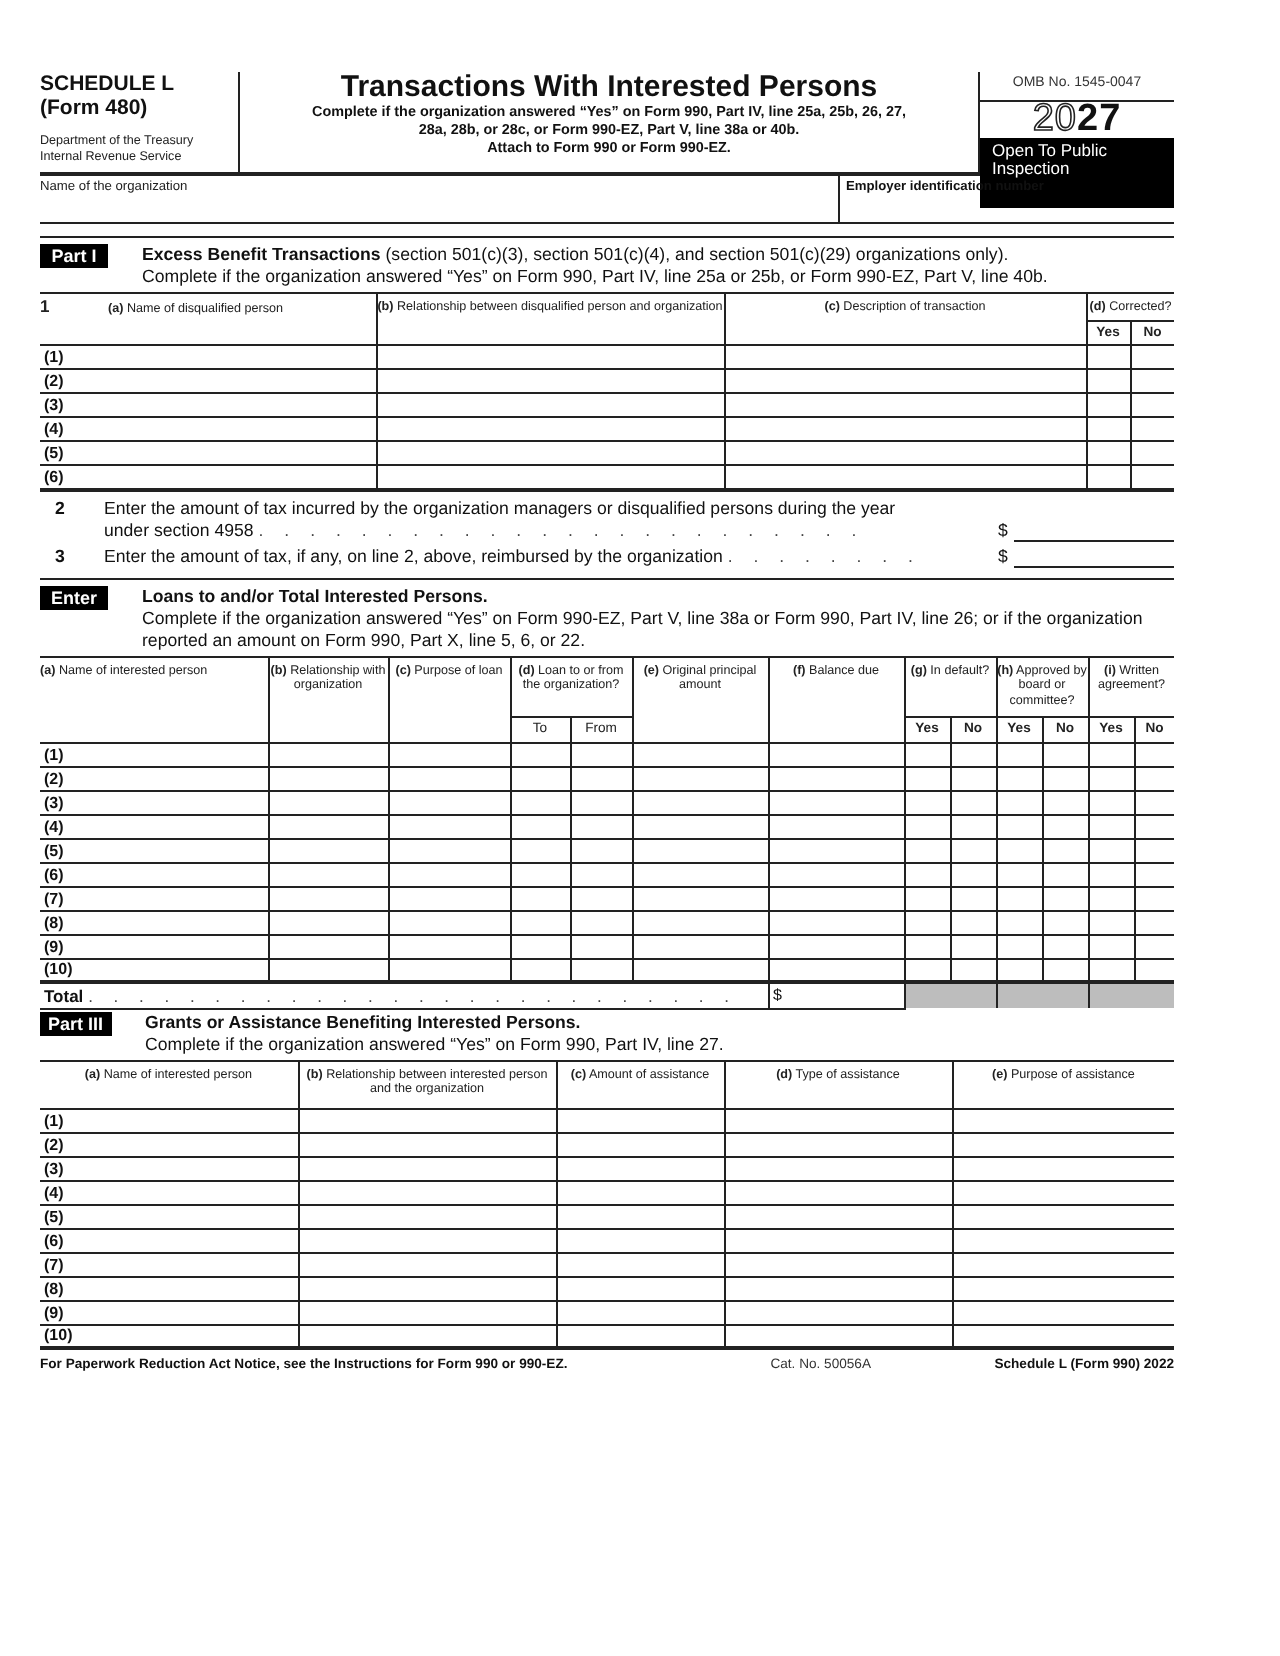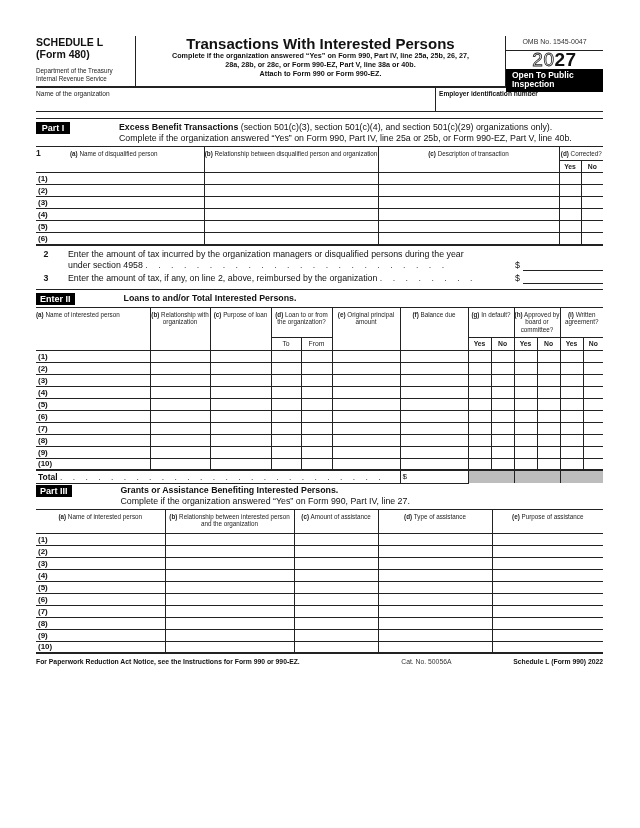--- a/index.html
+++ b/index.html
@@ -1,36 +1,36 @@
 <!DOCTYPE html>
 <html><head>
 <meta charset="utf-8">
 <style>
   * { box-sizing: border-box; margin: 0; padding: 0; }
   body { width: 640px; height: 828px; background: #fff; font-family: "Liberation Sans", sans-serif; color: #111; position: relative; overflow: hidden; }
-  .page { position: absolute; left: 36px; top: 36px; width: 567px; }
+  .page { position: absolute; left: 20px; top: 36px; width: 567px; }
   
   .hdr { display: flex; height: 52px; border-bottom: 2px solid #222; }
   .hdr-left { width: 100px; border-right: 1px solid #222; padding-top: 0; }
   .sched { font-weight: bold; font-size: 10.5px; line-height: 12px; }
   .dept { font-size: 6.3px; line-height: 8px; margin-top: 7px; color: #222; }
   .hdr-mid { flex: 1; text-align: center; }
   .title { font-weight: bold; font-size: 15px; line-height: 15px; margin-top: 0; }
   .sub { font-weight: bold; font-size: 7.2px; line-height: 9.2px; }
   .sub i { font-style: italic; }
   .hdr-right { width: 98px; border-left: 1px solid #222; text-align: center; }
   .omb { font-size: 7px; line-height: 12px; border-bottom: 1px solid #222; padding-bottom: 2px; color: #333; }
   .year { font-size: 19px; line-height: 18px; font-weight: bold; letter-spacing: 0.5px; }
   .year .hollow { color: #fff; -webkit-text-stroke: 0.8px #222; font-weight: normal; }
-  .open { background: #000; color: #fff; font-weight: bold; font-size: 8.5px; line-height: 8.6px; text-align: left; padding: 2px 6px; height: 23px; }
+  .open { background: #000; color: #fff; font-weight: normal; font-size: 8.5px; line-height: 8.6px; text-align: left; padding: 2px 6px; height: 35px; }
   .namerow { display: flex; height: 24px; border-bottom: 1px solid #222; }
   .namerow .nm { flex: 1; font-size: 6.6px; padding-top: 2px; color: #222; }
   .namerow .ein { width: 168px; border-left: 1px solid #222; font-size: 6.6px; font-weight: bold; padding: 2px 0 0 3px; }
   
-  .part { display: flex; border-top: 1px solid #222; padding-top: 3px; gap: 32px; }
+  .part { display: flex; border-top: 1px solid #222; padding-top: 3px; }
   .part-badge { background: #000; color: #fff; font-weight: bold; font-size: 9px; height: 12px; line-height: 12px; padding: 0 4px; min-width: 34px; text-align: center; margin-right: 17px; }
   .part-text { font-size: 8.8px; line-height: 11px; }
   .part-text b { font-weight: bold; }
   table { border-collapse: collapse; width: 100%; table-layout: fixed; }
   th { font-weight: normal; font-size: 6.3px; line-height: 7.6px; color: #222; vertical-align: top; text-align: center; border-left: 1px solid #222; padding-top: 3px; }
   th b { font-weight: bold; }
   th.first { border-left: none; }
   th.yn { font-weight: bold; font-size: 6.8px; vertical-align: middle; padding-top: 0; border-top: 1px solid #222; }
   td { border-left: 1px solid #222; border-top: 1px solid #222; height: 12px; font-size: 8px; font-weight: bold; padding-left: 2px; }
   td.first { border-left: none; }
@@ -171,20 +171,21 @@
         <span class="dollar">$</span>
         <span class="fill"></span>
       </div>
   </div>
 
   <div style="height:5px"></div>
   <div class="part">
     <div class="part-badge">Enter II</div>
     <div class="part-text">
       <b>Loans to and/or Total Interested Persons.</b><br>
+      <span>Complete if the organization answered “Yes” on Form 990-EZ, Part V, line 38a or Form 990, Part IV, line 26; or if the organization reported an amount on Form 990, Part X, line 5, 6, or 22.</span>
     </div>
   </div>
   <table style="margin-top:2px;border-top:1px solid #222;">
     <colgroup>
         <col style="width:114px">
         <col style="width:60px">
         <col style="width:61px">
         <col style="width:30px">
         <col style="width:31px">
         <col style="width:68px">

